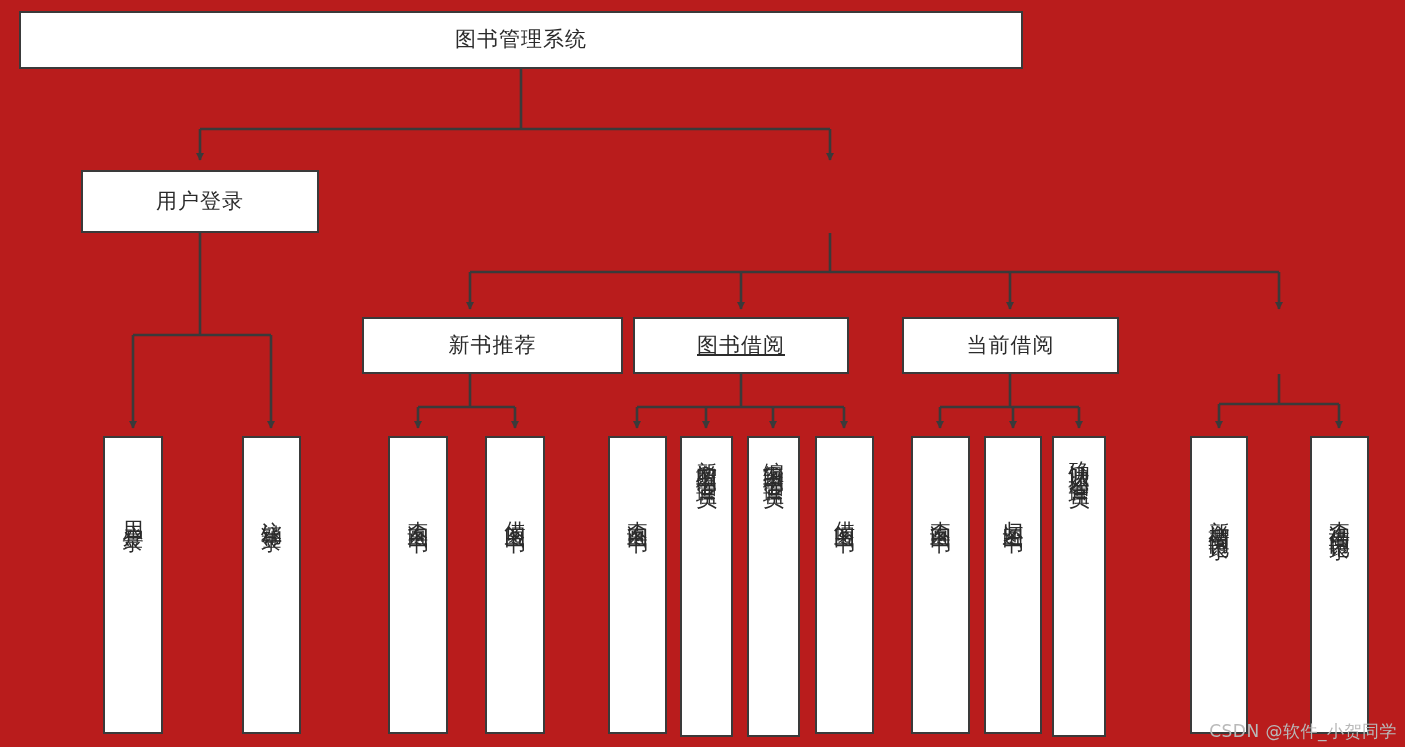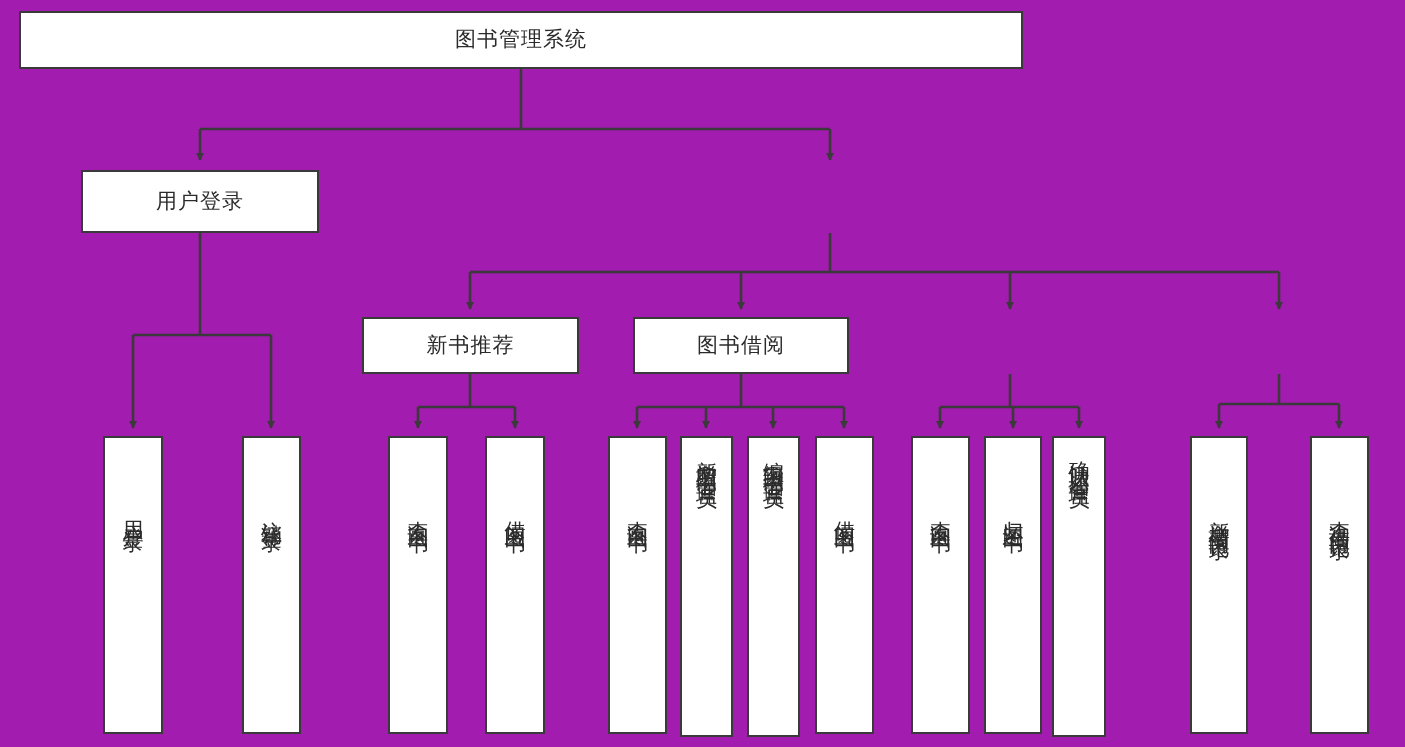--- a/index.html
+++ b/index.html
@@ -7,21 +7,21 @@
     padding: 0;
     background: #ffffff;
   }
   body {
     font-family: "DejaVu Sans", "Liberation Sans", sans-serif;
   }
   #canvas {
     position: relative;
     width: 1405px;
     height: 747px;
-    background: #a21caf;
+    background: #b91c1c;
     overflow: hidden;
   }
   #wires {
     position: absolute;
     left: 0;
     top: 0;
     width: 1405px;
     height: 747px;
   }
   .node {
@@ -126,25 +126,28 @@
   </svg>
 
   <div class="node horiz" style="left:19px; top:11px; width:1004px; height:58px;">
     <span>图书管理系统</span>
   </div>
 
   <div class="node horiz" style="left:81px; top:170px; width:238px; height:63px;">
     <span>用户登录</span>
   </div>
 
-  <div class="node horiz" style="left:362px; top:317px; width:217px; height:57px;">
+  <div class="node horiz" style="left:362px; top:317px; width:261px; height:57px;">
     <span>新书推荐</span>
   </div>
-  <div class="node horiz" style="left:633px; top:317px; width:216px; height:57px;">
+  <div class="node horiz" style="left:633px; top:317px; width:216px; height:57px;text-decoration:underline;">
     <span>图书借阅</span>
+  </div>
+  <div class="node horiz" style="left:902px; top:317px; width:217px; height:57px;">
+    <span>当前借阅</span>
   </div>
 
   <div class="node vert mid" style="left:103px; top:436px; width:60px; height:298px;">
     <span class="vtext">用户登录</span>
   </div>
   <div class="node vert mid" style="left:242px; top:436px; width:59px; height:298px;">
     <span class="vtext">注销登录</span>
   </div>
 
   <div class="node vert mid" style="left:388px; top:436px; width:60px; height:298px;">
@@ -177,13 +180,14 @@
     <span class="vtext">确认归还（管理员）</span>
   </div>
 
   <div class="node vert mid" style="left:1190px; top:436px; width:58px; height:298px;">
     <span class="vtext">新增借阅记录</span>
   </div>
   <div class="node vert mid" style="left:1310px; top:436px; width:59px; height:298px;">
     <span class="vtext">查询借阅记录</span>
   </div>
 
+  <div id="watermark">CSDN @软件_小贺同学</div>
 </div>
 
 </body></html>

